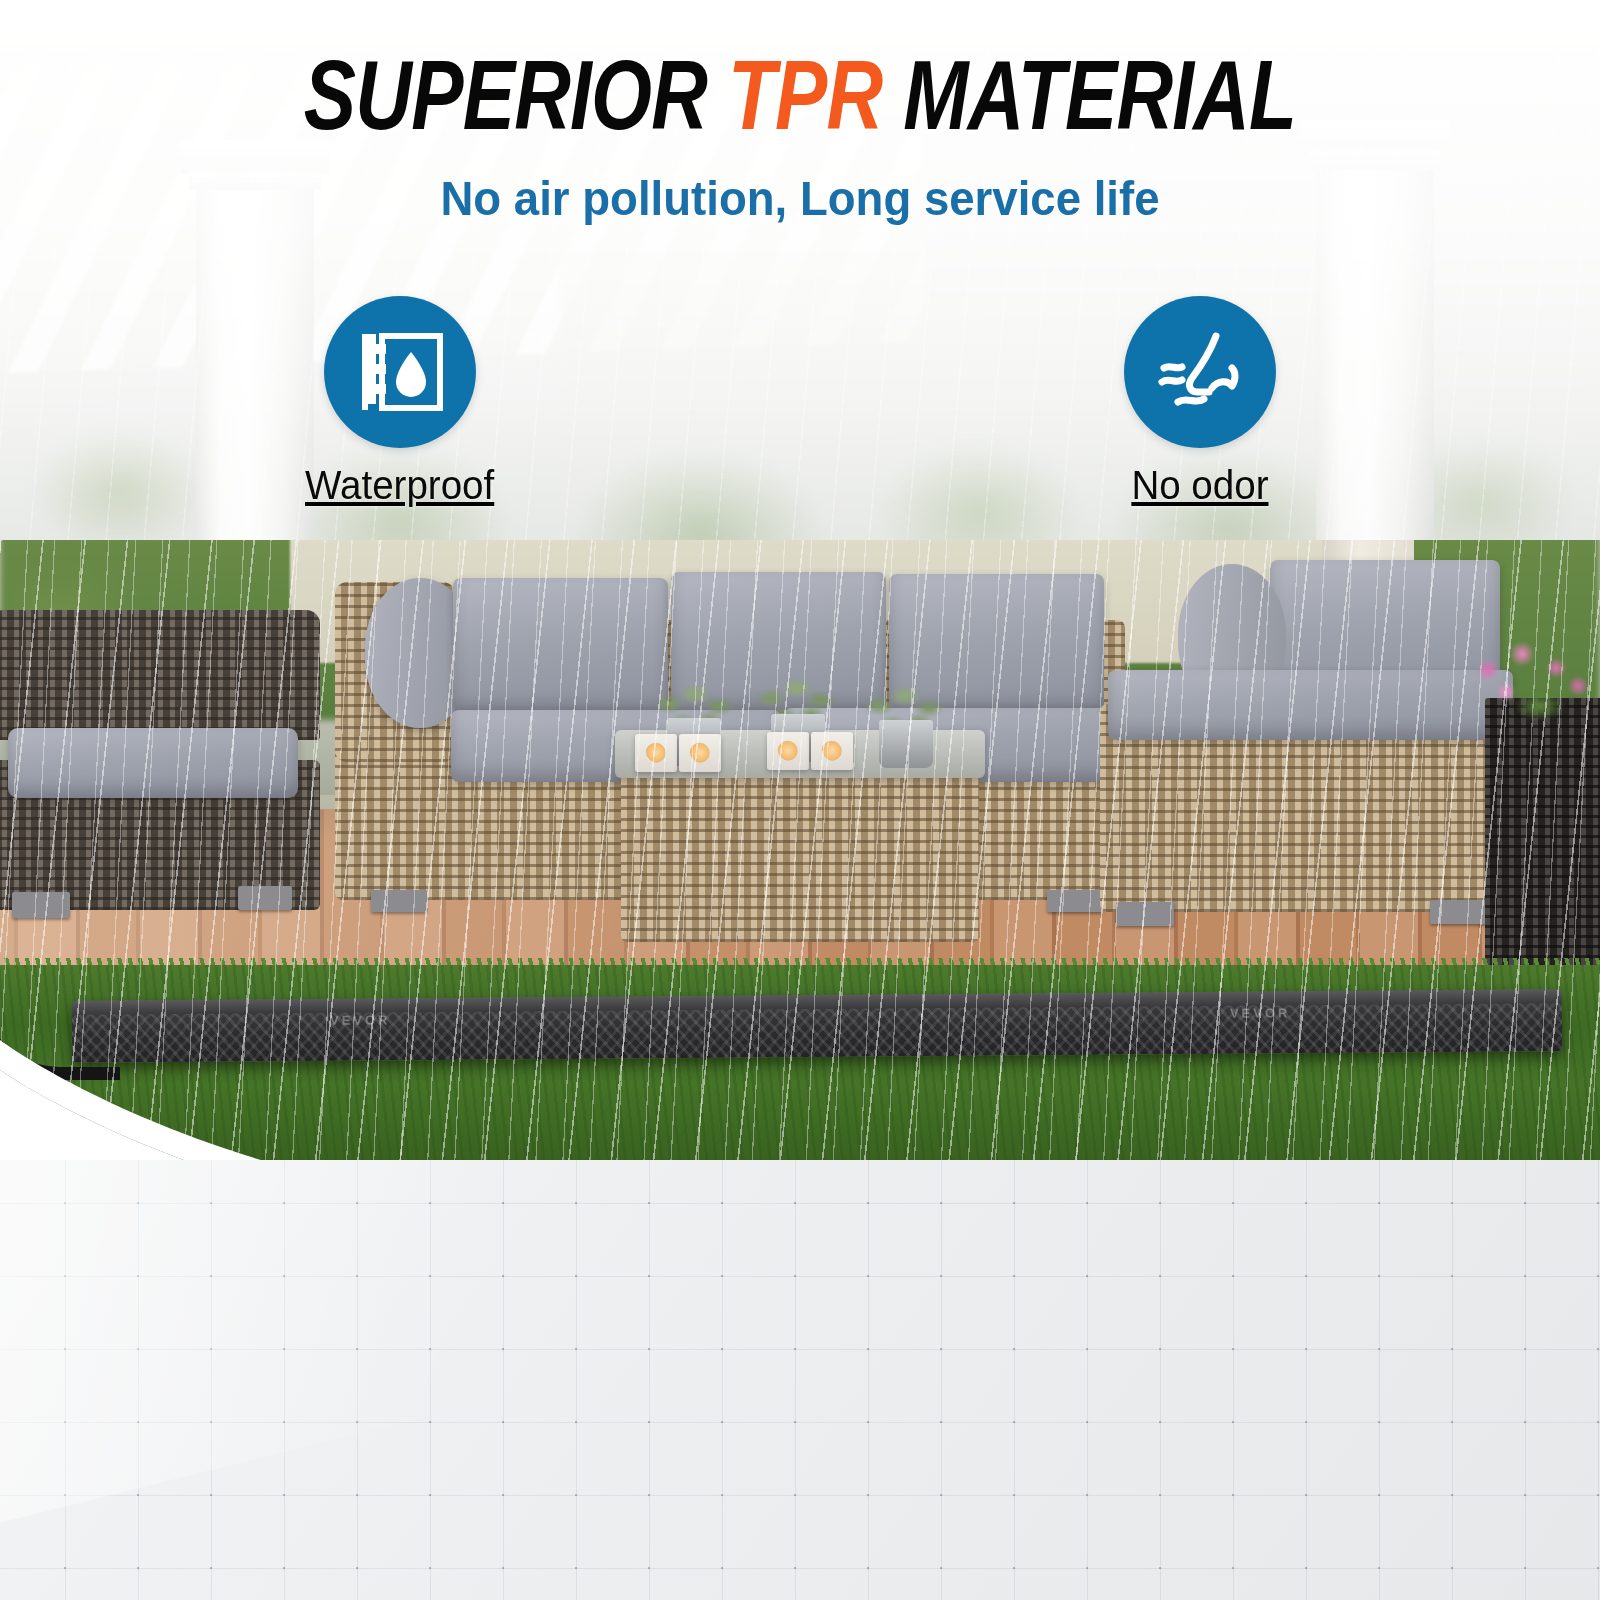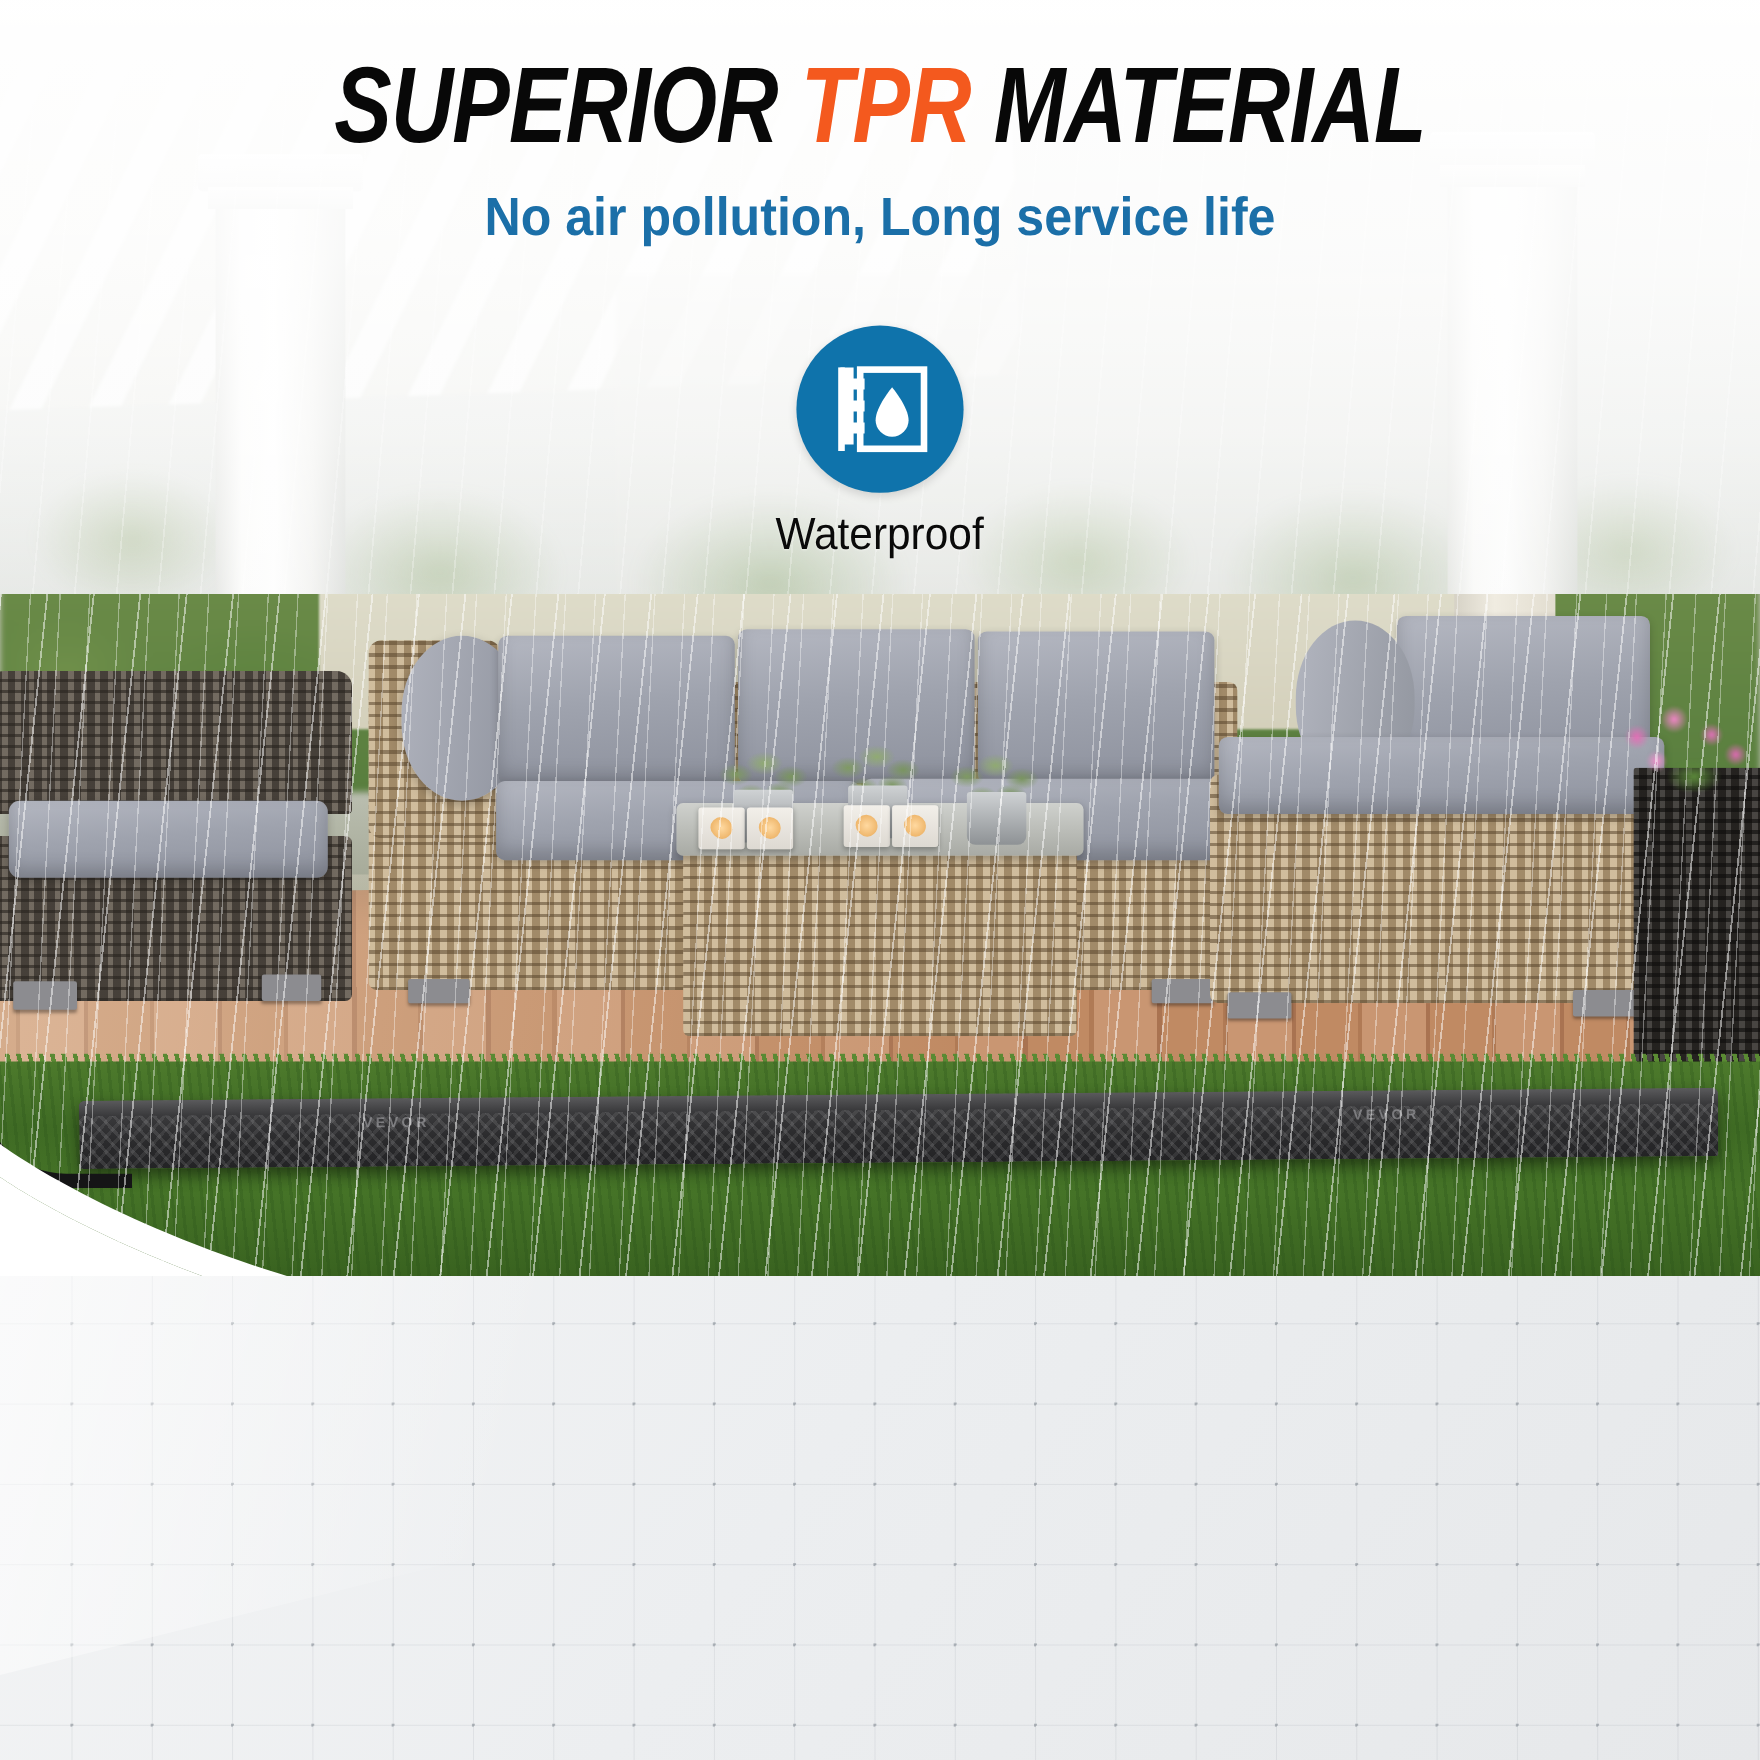--- a/index.html
+++ b/index.html
@@ -281,21 +281,21 @@
     font-size:49px; font-weight:bold;
     color:#1B6FA8;
     transform:scaleX(.93);
     white-space:nowrap;
     text-shadow:0 1px 2px rgba(255,255,255,.6);
   }
 
   
   .features {
     position:absolute; left:0; top:296px; width:1600px; height:250px;
-    display:flex; justify-content:space-around; align-items:flex-start;
+    display:flex; justify-content:space-around; align-items:flex-start;text-decoration:underline;
   }
   .feature { width:340px; display:flex; flex-direction:column; align-items:center; }
   .fcircle {
     width:152px; height:152px; border-radius:50%;
     background:#0F73AB;
     display:flex; align-items:center; justify-content:center;
     box-shadow:0 3px 9px rgba(0,0,0,.14);
   }
   .flabel {
     margin-top:14px; font-size:41px; color:#0a0a0a; font-weight:normal;
@@ -508,20 +508,31 @@
             <path d="M59 26 C59 26 74 44 74 56 a15 15 0 0 1 -30 0 C44 44 59 26 59 26Z" fill="#fff"></path>
             <path d="M12 10 h14 v72 h-14 z" fill="none"></path>
             <path d="M12 8 h12 v10 h10 v10 h-10 v10 h10 v10 h-10 v10 h10 v10 h-10 v10 h-12 z" fill="#fff"></path>
             <rect x="10" y="8" width="6" height="76" fill="#fff"></rect>
           </svg>
         </div>
         <div class="flabel">Waterproof</div>
       </div>
 
 
+      <div class="feature">
+        <div class="fcircle">
+          <svg width="100" height="92" viewBox="0 0 100 92" fill="none" stroke="#fff" stroke-width="7" stroke-linecap="round" stroke-linejoin="round">
+            <path d="M66 10 C60 26 48 44 42 52 c-5 7 -2 14 5 14 h12"></path>
+            <path d="M62 62 c6 -8 16 -8 20 -2 M82 60 c4 -6 4 -14 0 -18"></path>
+            <path d="M14 42 c6 -4 12 2 18 -1 M12 56 c7 -5 13 2 20 -2"></path>
+            <path d="M28 76 c9 -6 17 3 26 -3"></path>
+          </svg>
+        </div>
+        <div class="flabel">No odor</div>
+      </div>
 
 
     </div>
   </div>
 
   <svg class="divider" viewBox="0 0 1600 250" preserveAspectRatio="none">
     <path d="M0,250 L0,70 C0,70 240,240 660,246 C1060,252 1600,250 1600,250 Z" fill="#ffffff"></path>
     <path d="M0,40 C0,40 230,214 660,220 C1080,226 1600,224 1600,224 L1600,250 C1600,250 1060,252 660,246 C240,240 0,70 0,70 Z" fill="#ffffff"></path>
   </svg>
 

